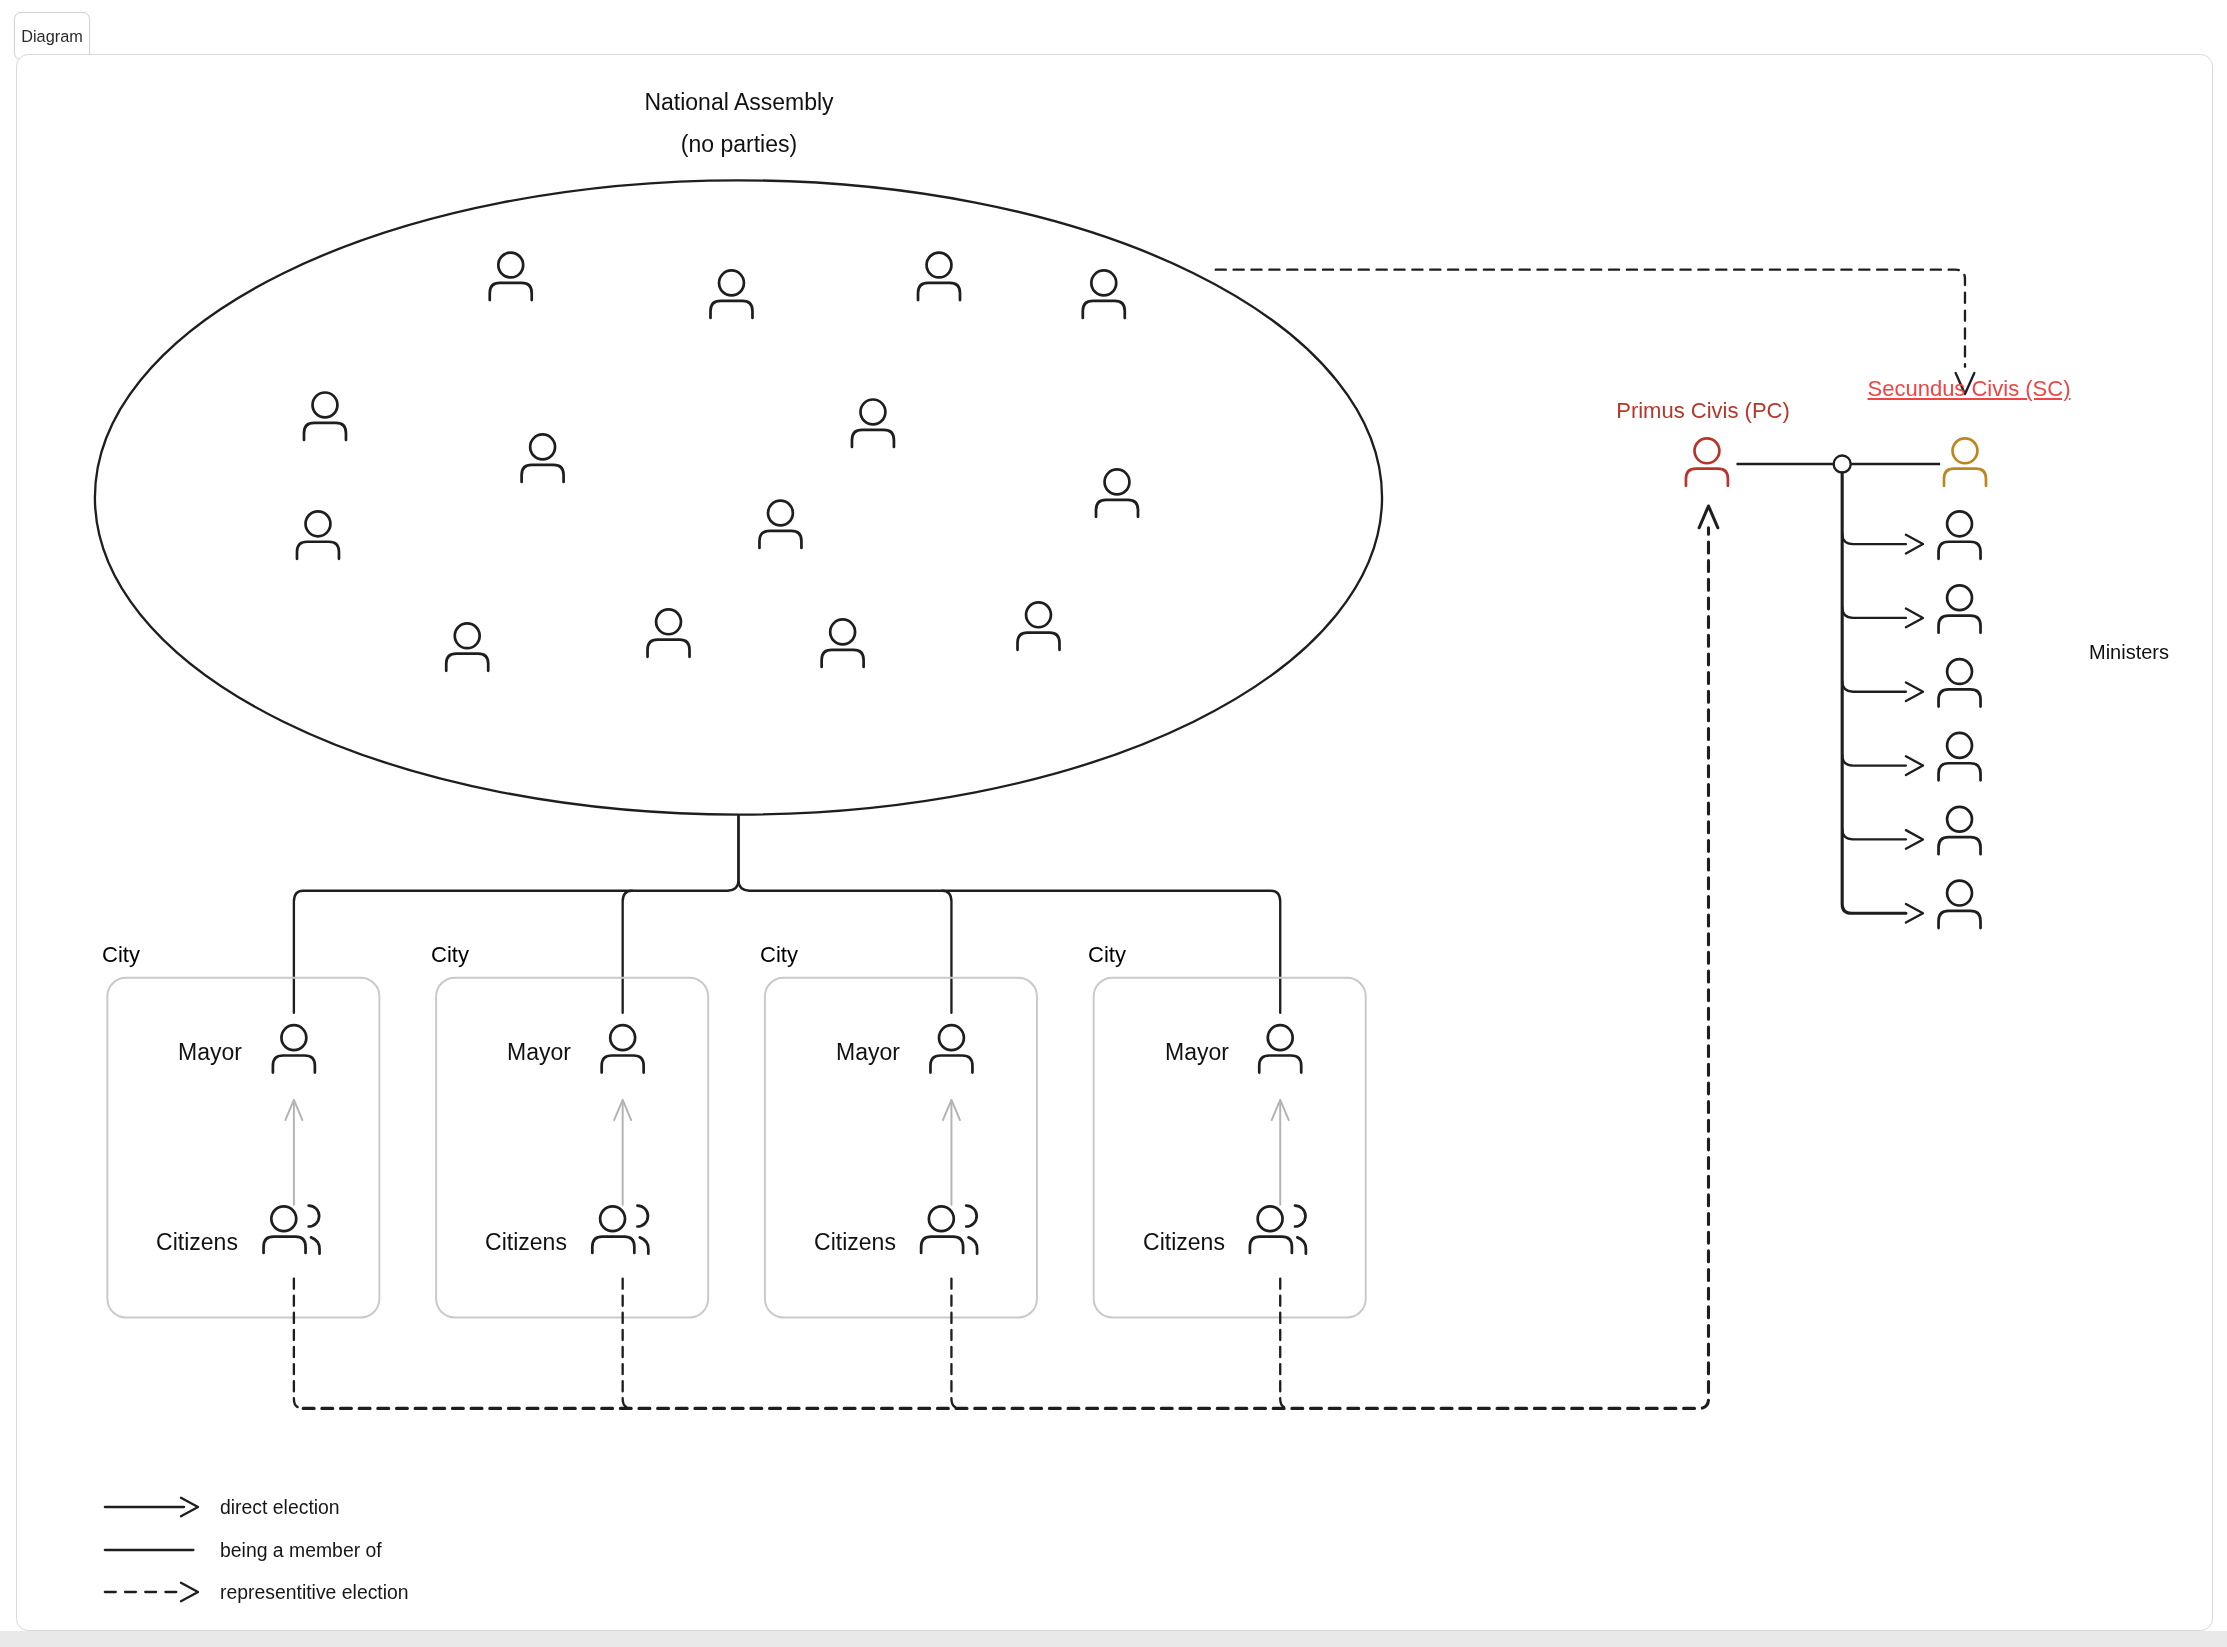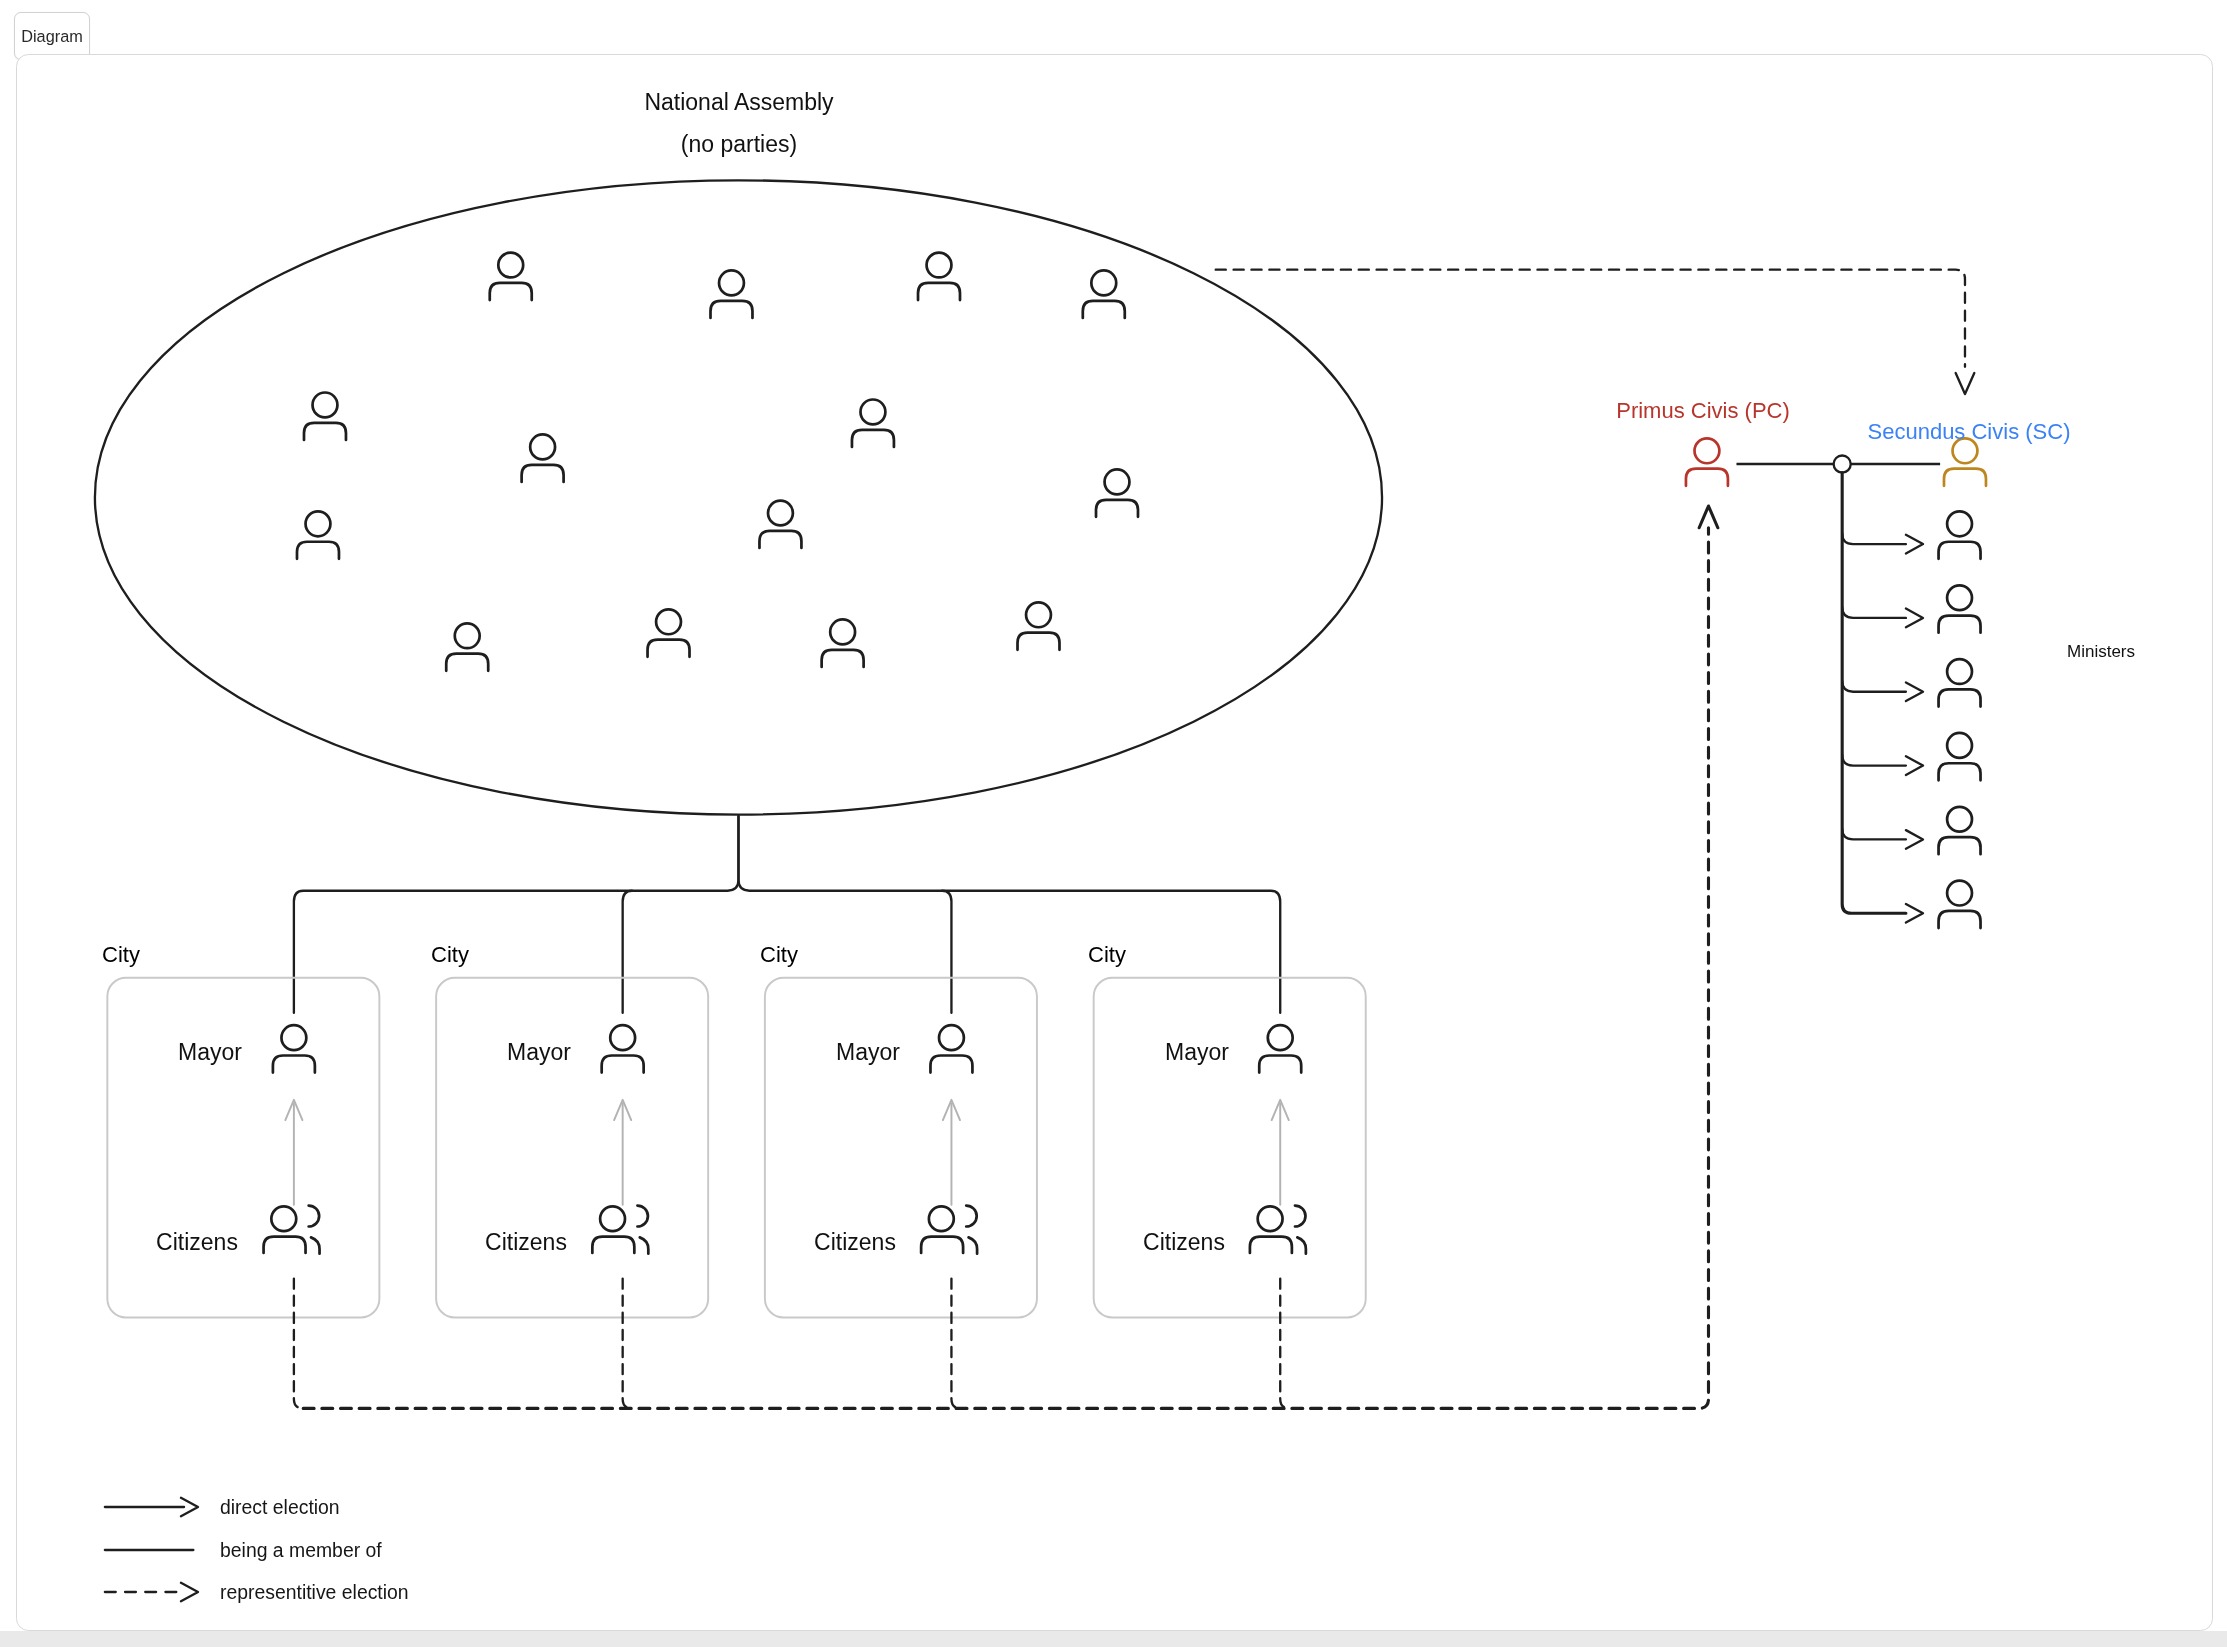--- a/index.html
+++ b/index.html
@@ -18,21 +18,21 @@
     position:absolute;left:15.5px;top:54px;width:2195px;height:1575px;
     background:#fff;border:1.6px solid #d9d9d9;border-radius:12.4px;
   }
   .bottom-strip{position:absolute;left:0;top:1631px;width:2227px;height:16.3px;background:#e9e9e9;}
   svg.scene{position:absolute;left:0;top:0;width:2227px;height:1647px;pointer-events:none;}
   .lbl{position:absolute;white-space:nowrap;}
   .center{transform:translate(-50%,-50%);text-align:left;}
   .vcenter{transform:translateY(-50%);}
   .t-assembly{font-size:23px;color:#111;}
   .t-pcsc{font-size:22px;}
-  .t-ministers{font-size:17px;color:#111;}
+  .t-ministers{font-size:20px;color:#111;margin-left:28px;}
   .t-city{font-size:22px;color:#000000;}
   .t-role{font-size:23px;color:#111;}
   .legend-row{position:absolute;display:flex;align-items:center;transform:translateY(-50%);}
   .legend-row svg{display:block;margin-right:17px;}
   .legend-label{font-size:19.4px;color:#161616;}
 </style>
 </head>
 <body>
 
 <button class="tab-btn">Diagram</button>
@@ -143,21 +143,21 @@
     </g>
   <g id="g-executives">
       <use x="2196" y="580" stroke="#b8352b" stroke-width="3.5" href="#sym-person" xlink:href="#sym-person"></use>
       <use x="2528" y="580" stroke="#bd861e" stroke-width="3.5" href="#sym-person" xlink:href="#sym-person"></use>
     </g>
 </svg>
 
 <div class="lbl center t-assembly" style="left:739px;top:102px;">National Assembly</div>
 <div class="lbl center t-assembly" style="left:739px;top:131px;margin-top:13px;">(no parties)</div>
 <div class="lbl center t-pcsc" id="pc-label" style="left: 1703px; top: 411px; color: rgb(184, 53, 43);">Primus Civis (PC)</div>
-<div class="lbl center t-pcsc" id="sc-label" style="left: 1969px; top: 432px; color: #3b82f6;">Secundus Civis (SC)</div>
+<div class="lbl center t-pcsc" id="sc-label" style="left: 1969px; top: 389px; color: #ef4444; text-decoration: underline;">Secundus Civis (SC)</div>
 <div class="lbl center t-ministers" style="left:2101px;top:652px;">Ministers</div>
 
 <div id="cities-text">
     <div class="lbl vcenter t-city" style="left:102px;top:955px;">City</div>
     <div class="lbl center t-role" style="left:210px;top:1052px;">Mayor</div>
     <div class="lbl center t-role" style="left:197px;top:1242px;">Citizens</div>
     <div class="lbl vcenter t-city" style="left:431px;top:955px;">City</div>
     <div class="lbl center t-role" style="left:539px;top:1052px;">Mayor</div>
     <div class="lbl center t-role" style="left:526px;top:1242px;">Citizens</div>
     <div class="lbl vcenter t-city" style="left:760px;top:955px;">City</div>

